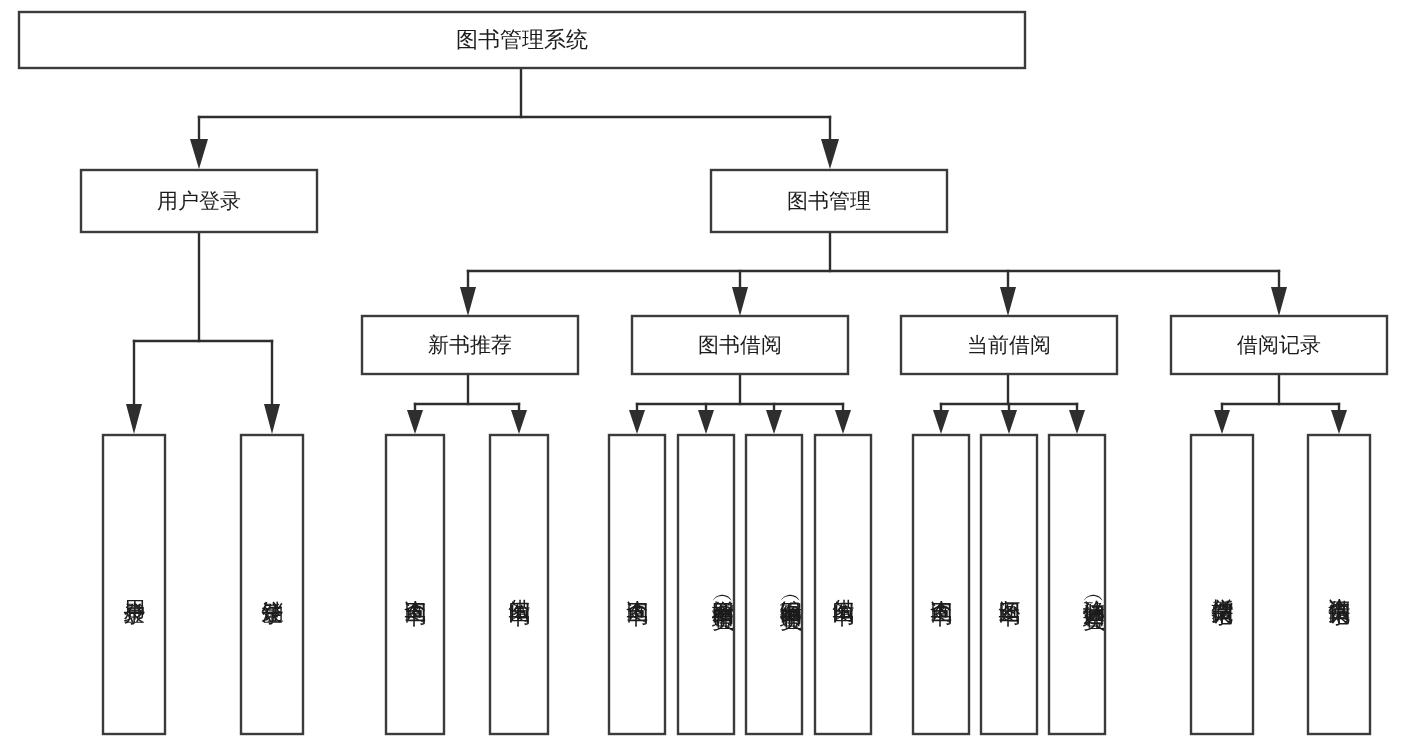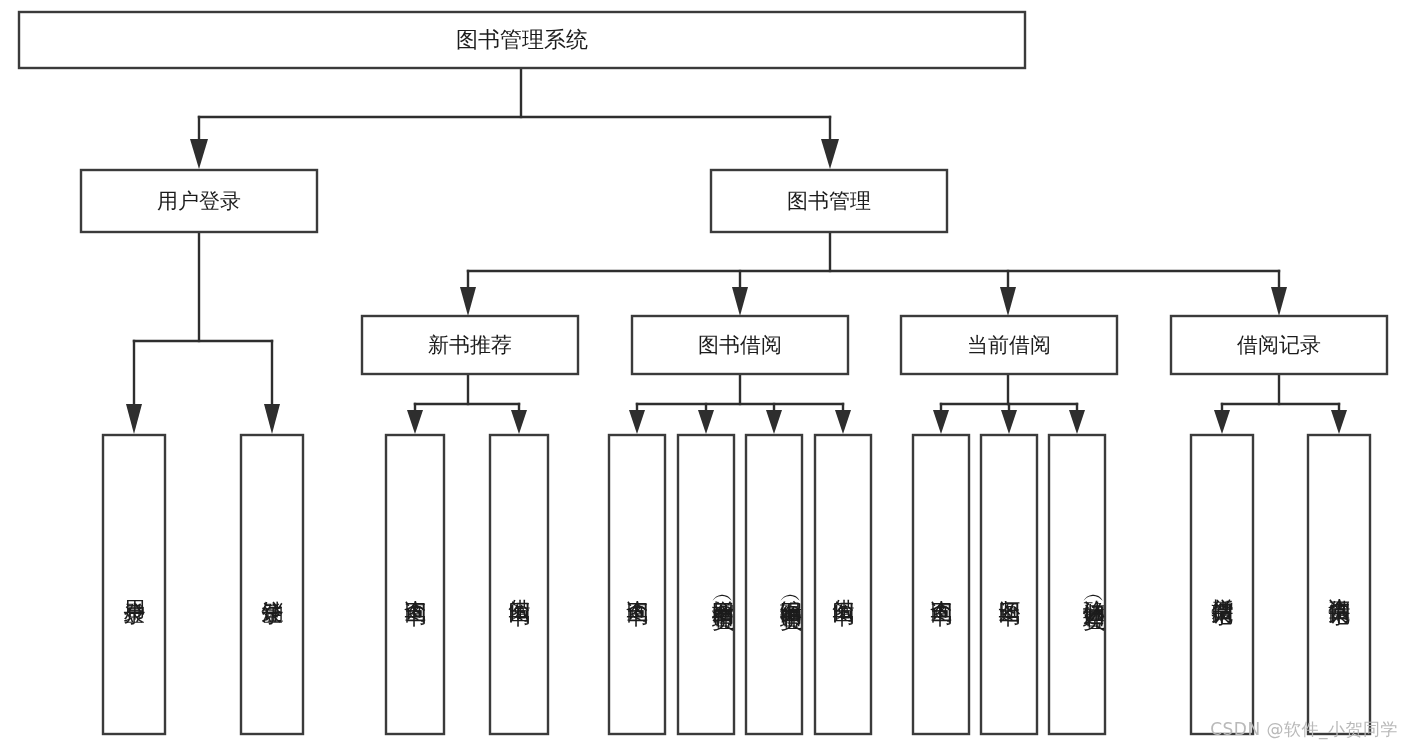--- a/index.html
+++ b/index.html
@@ -216,15 +216,14 @@
   <div class="leaf-label" style="left:913px; top:435px; width:56px; height:299px;">查询图书</div>
 
   <div class="leaf-label" style="left:981px; top:435px; width:56px; height:299px;">归还图书</div>
 
   <div class="leaf-label" style="left:1049px; top:435px; width:56px; height:299px; align-items:flex-start; padding-top:8px; box-sizing:border-box;">确认归还（管理员）</div>
 
   <div class="leaf-label" style="left:1191px; top:435px; width:62px; height:299px;">新增借阅记录</div>
 
   <div class="leaf-label" style="left:1308px; top:435px; width:62px; height:299px;">查询借阅记录</div>
 
-  <div class="watermark">CSDN @软件_小贺同学</div>
 
 </div>
 
 </body></html>

